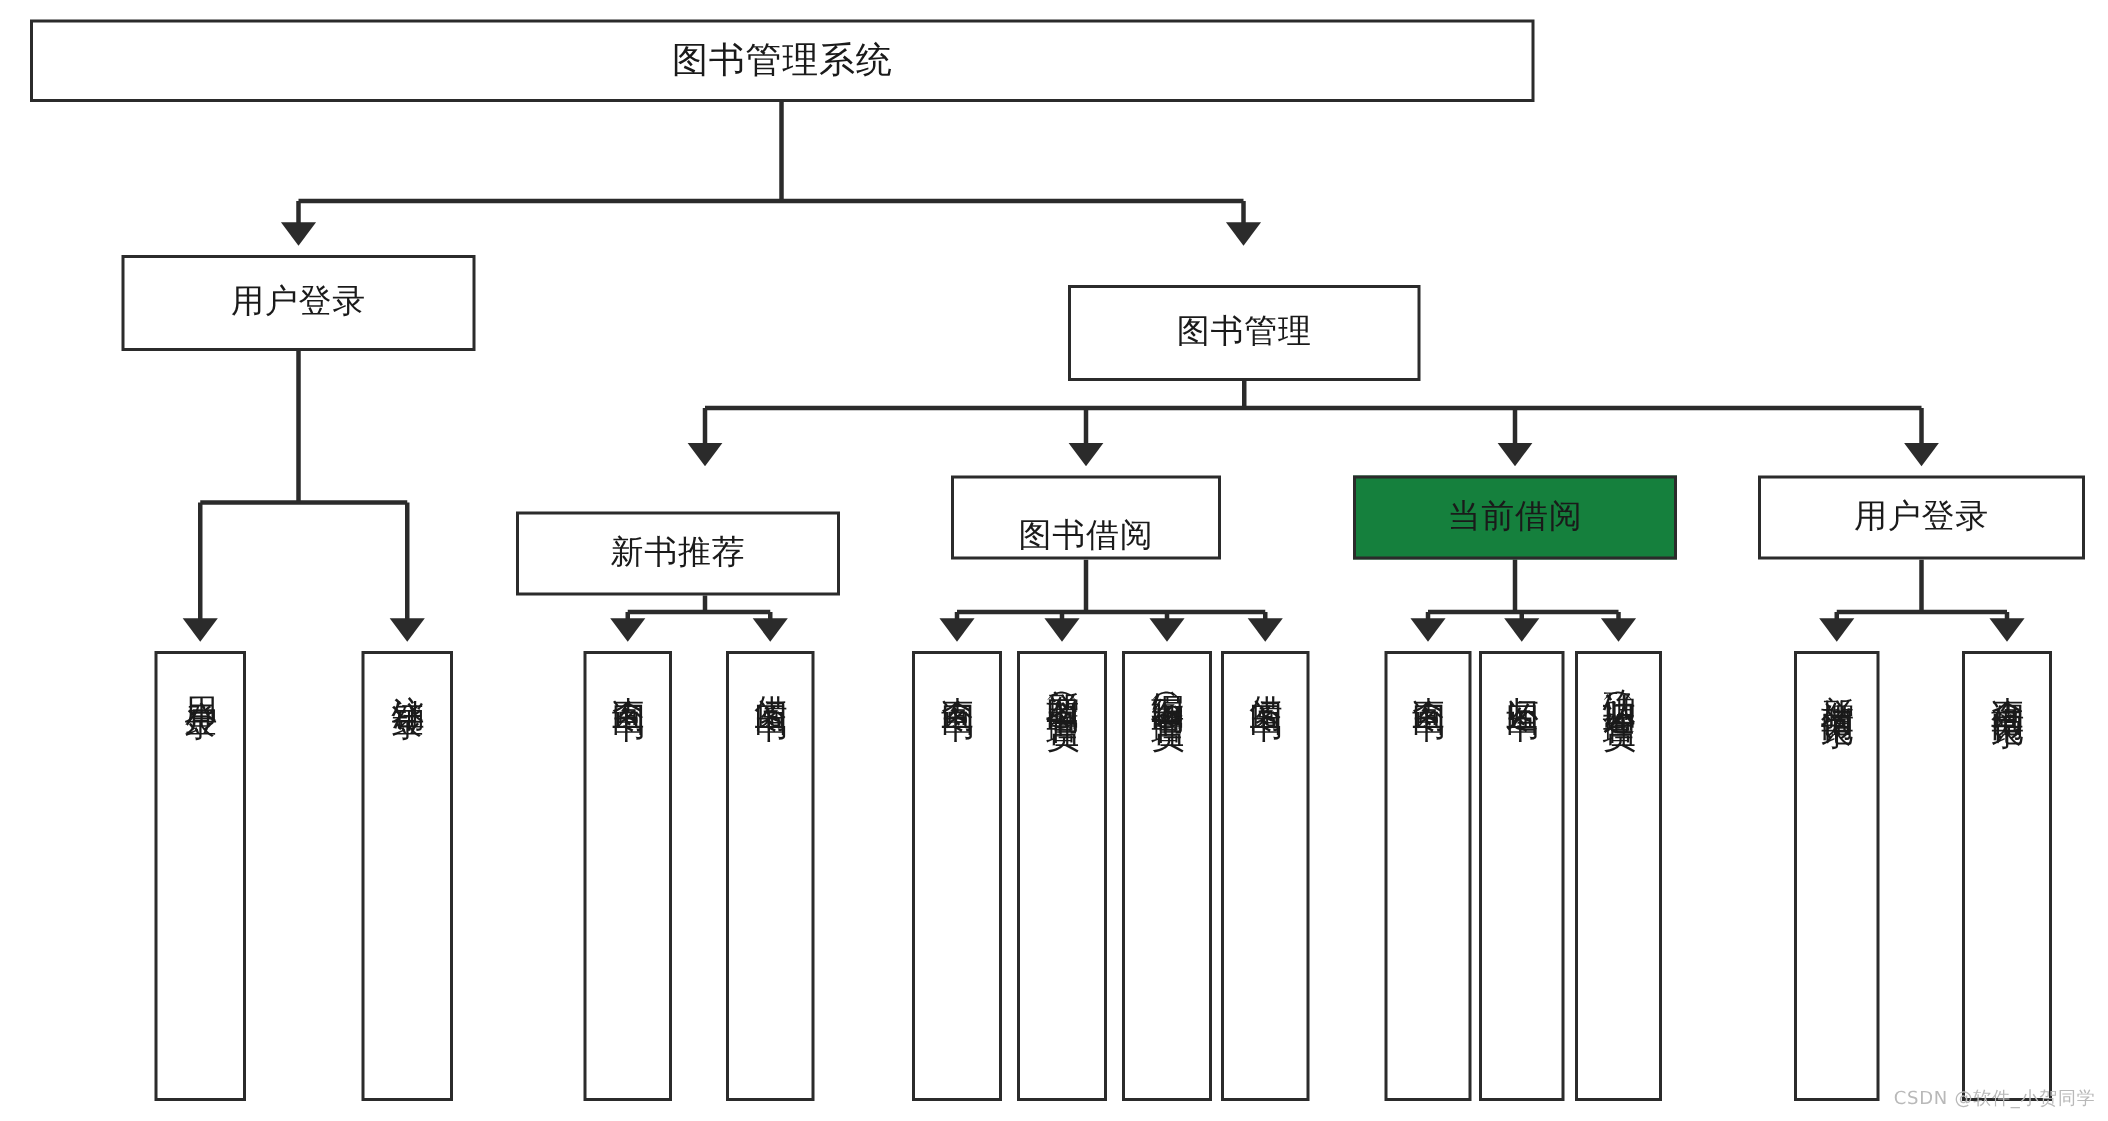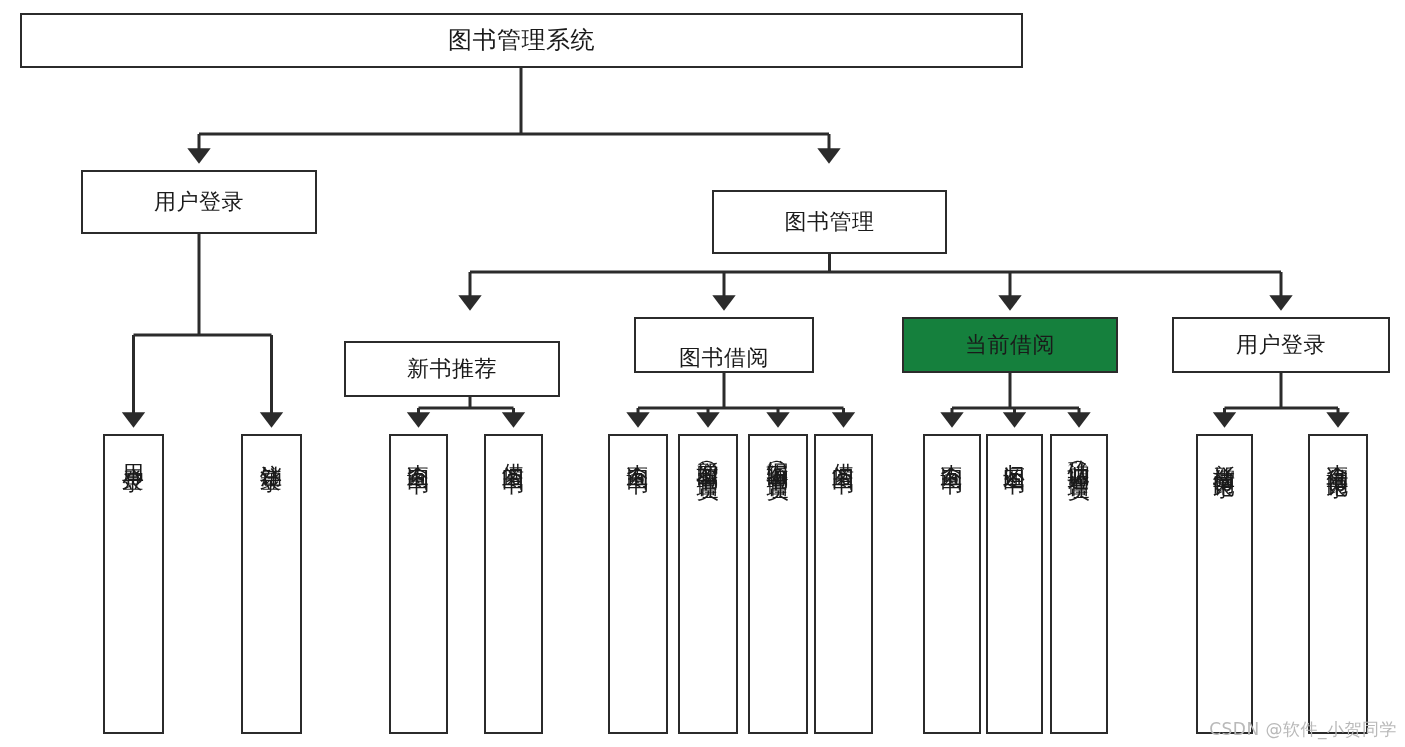--- a/index.html
+++ b/index.html
@@ -57,21 +57,21 @@
     justify-content: center;
     padding-top: 10px;
   }
   .leaf-box.tall-text {
     padding-top: 6px;
   }
   #watermark {
     position: absolute;
     right: 8px;
     bottom: 6px;
-    font-size: 17px;
+    font-size: 12px;
     color: #b9b9b9;
     letter-spacing: 0.5px;
     white-space: nowrap;
     pointer-events: none;
   }
 </style>
 </head>
 <body>
 
 <div id="canvas">

